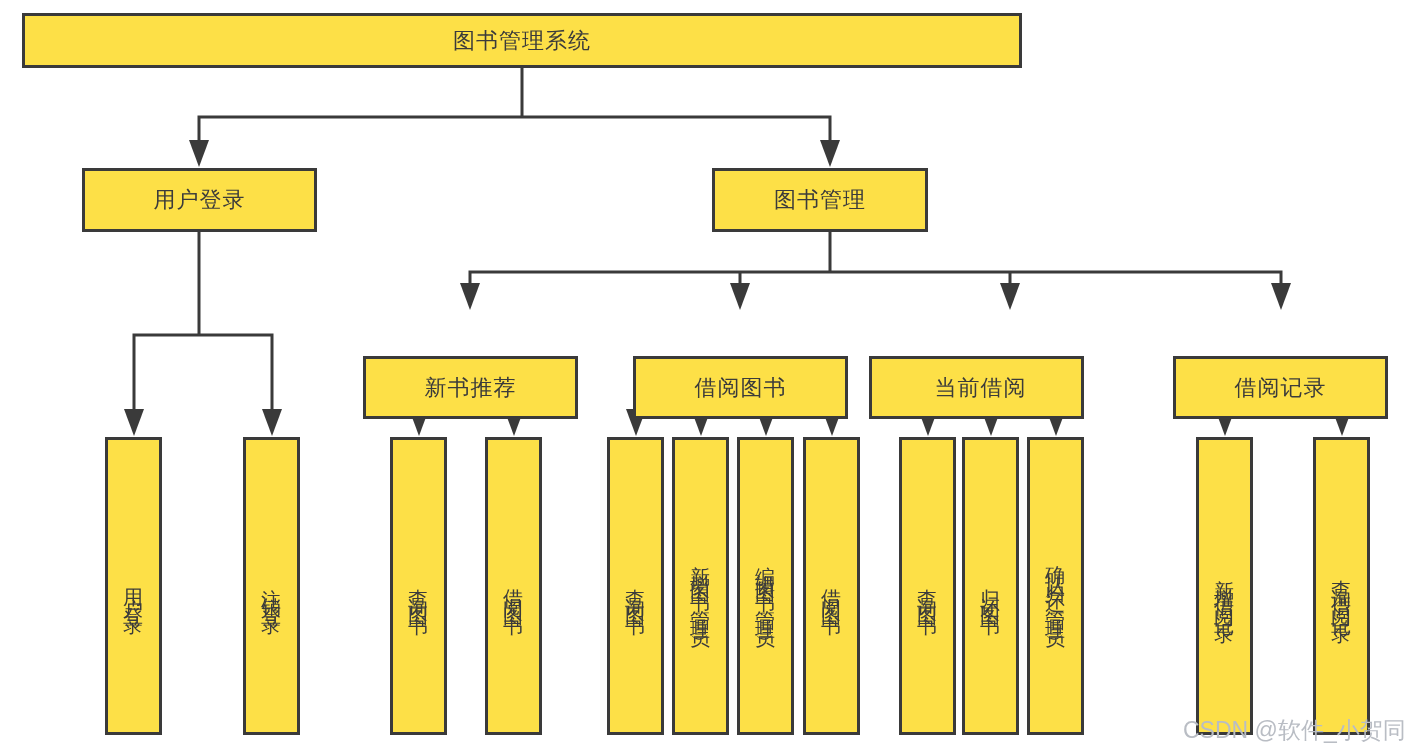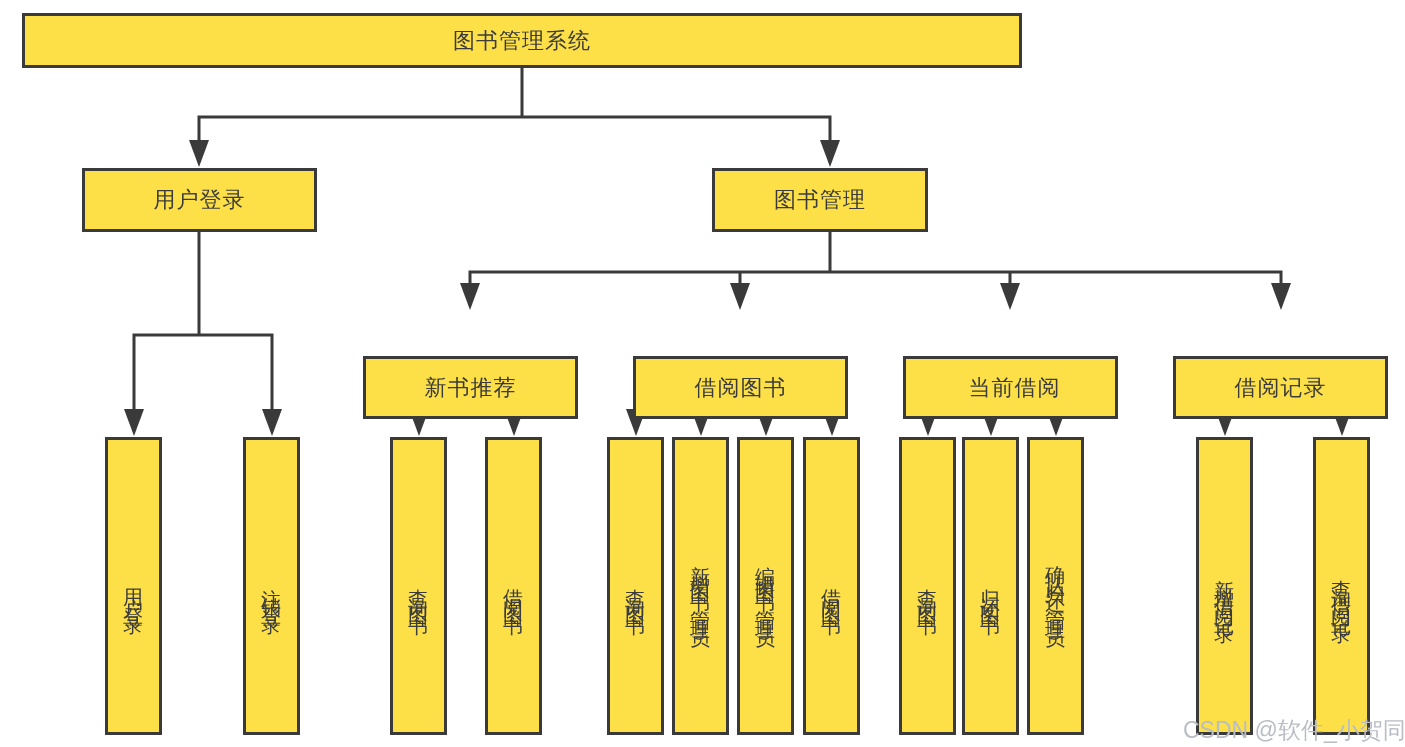--- a/index.html
+++ b/index.html
@@ -36,21 +36,21 @@
     letter-spacing: 9px;
     line-height: 1;
     padding-top: 9px; 
   }
   .root-node   { left: 22px;   top: 13px;  width: 1000px; height: 55px; }
   .l2-a        { left: 82px;   top: 168px; width: 235px;  height: 64px; }
   .l2-b        { left: 712px;  top: 168px; width: 216px;  height: 64px; }
   .l3          { top: 312px; width: 215px; height: 63px; margin-top: 44px; }
   .l3-0 { left: 363px; }
   .l3-1 { left: 633px; }
-  .l3-2 { left: 903px; padding-left: 8px; }
+  .l3-2 { left: 869px; padding-left: 8px; }
   .l3-3 { left: 1173px; }
   .leaf { top: 437px; width: 57px; height: 298px; }
   .leaf-0  { left: 105px; }
   .leaf-1  { left: 243px; }
   .leaf-2  { left: 390px; }
   .leaf-3  { left: 485px; }
   .leaf-4  { left: 607px; }
   .leaf-5  { left: 672px; }
   .leaf-6  { left: 737px; }
   .leaf-7  { left: 803px; }

